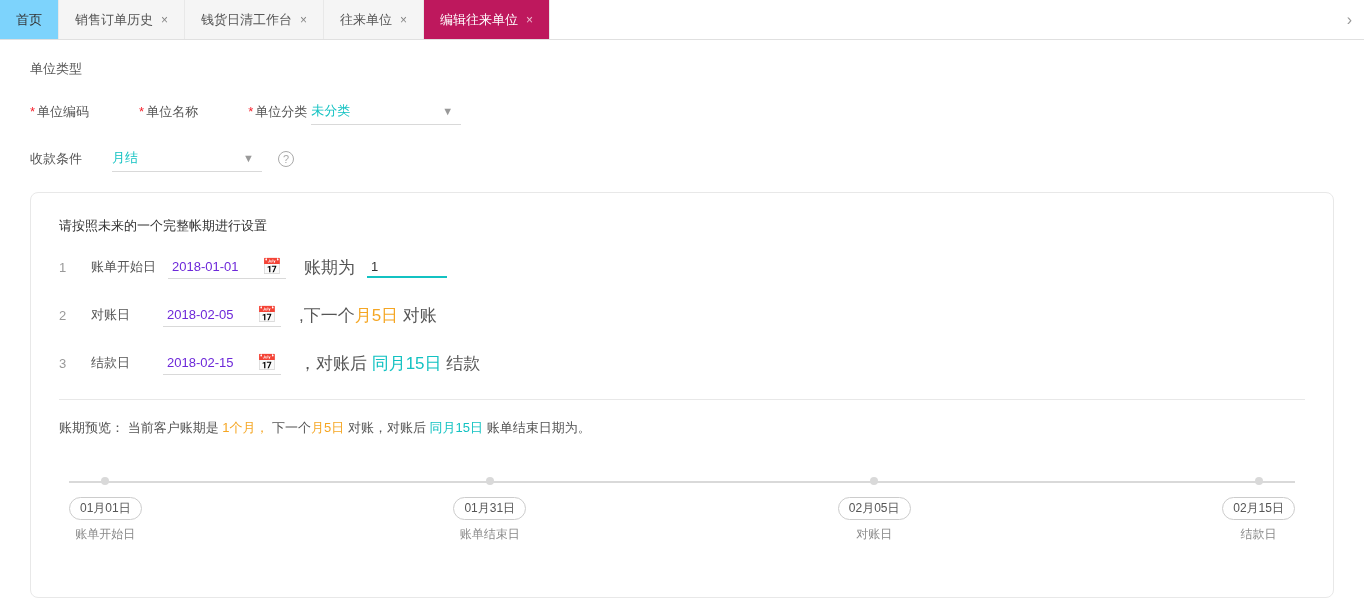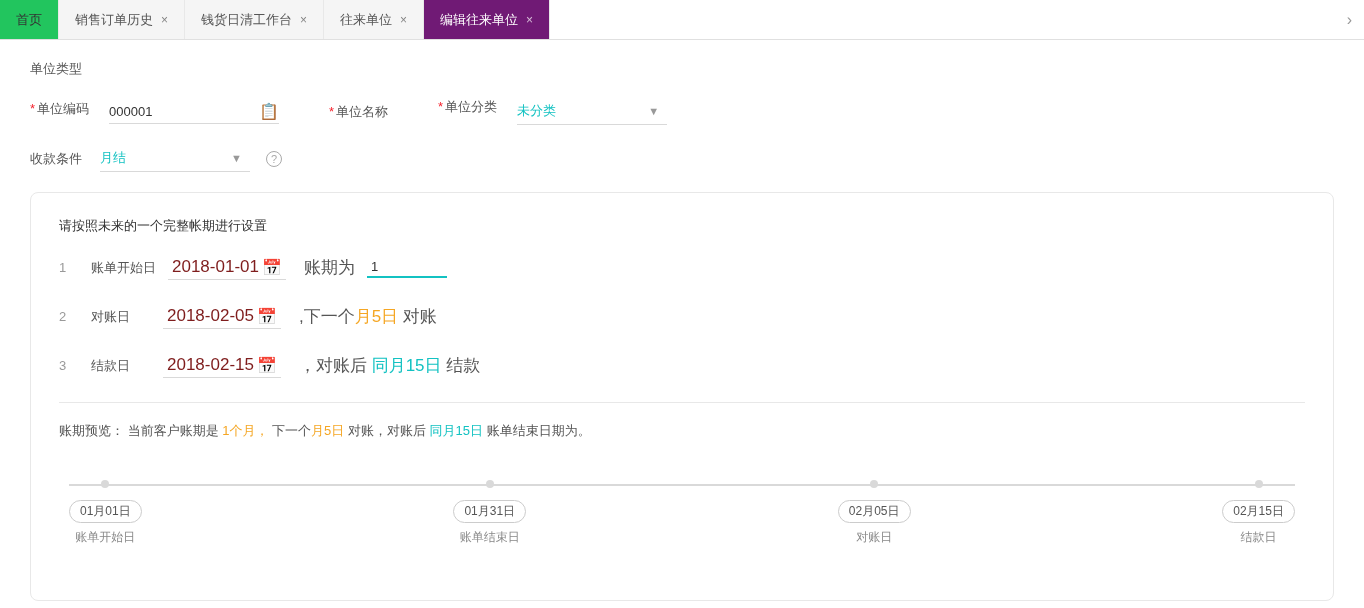--- a/index.html
+++ b/index.html
@@ -20,26 +20,26 @@
       padding: 0 16px;
       height: 100%;
       cursor: pointer;
       font-size: 13px;
       color: #555;
       border-right: 1px solid #e8e8e8;
       white-space: nowrap;
       background: #f5f5f5;
     }
     .tab-item:first-child {
-      background: #22c55e;
+      background: #7dd3fc;
       color: #333;
       justify-content: flex-end;
     }
     .tab-item.active {
-      background: #701a75;
+      background: #be185d;
       color: #fff;
     }
     .tab-item .close-btn {
       margin-left: 8px;
       font-size: 12px;
       opacity: 0.7;
       cursor: pointer;
     }
     .tab-expand {
       margin-left: auto;
@@ -118,22 +118,22 @@
       color: #333;
       background: transparent;
       width: 150px;
     }
     .input-field.wide {
       width: 200px;
     }
 
     .field-group {
       display: flex;
-      align-items: flex-start;
-      gap: 20px;
+      align-items: center;
+      gap: 4px;
       margin-right: 40px;
     }
     .field-group .field-inner {
       display: flex;
       align-items: center;
       border-bottom: 1px solid #d9d9d9;
     }
     .field-group .field-inner input {
       border: none;
       outline: none;
@@ -217,22 +217,22 @@
     }
     .date-field {
       display: flex;
       align-items: center;
       border-bottom: 1px solid #d9d9d9;
       padding: 2px 4px;
     }
     .date-field input {
       border: none;
       outline: none;
-      font-size: 17px;
-      color: #7f1d1d;
+      font-size: 13px;
+      color: #6d28d9;
       background: transparent;
       width: 90px;
     }
     .row-desc {
       font-size: 17px;
       color: #555;
       margin-left: 6px;
     }
     .highlight-orange {
       color: #f5a623;
@@ -346,24 +346,20 @@
 
   <div class="form-row">
     <span class="form-label">单位类型</span>
   </div>
 
   <div class="form-row">
     <div class="field-group">
       <span class="form-label">
         <span class="required-star">*</span><span>单位编码</span>
       </span>
-      <div class="field-inner">
-        <input type="text" class="input-field" value="000001" style="">
-        <span class="calendar-icon">📋</span>
-      </div>
     </div>
 
     <div class="field-group">
       <span class="form-label">
         <span class="required-star">*</span><span>单位名称</span>
       </span>
     </div>
 
     <div class="field-group">
       <span class="form-label">
@@ -371,21 +367,21 @@
       </span>
       <div class="dropdown-field">
         <span class="dropdown-val">未分类</span>
         <span class="dropdown-arrow">▼</span>
       </div>
     </div>
   </div>
 
   <div class="form-row">
     <span class="form-label">收款条件</span>
-    <div class="dropdown-field" style="margin-left:8px;">
+    <div class="dropdown-field" style="margin-left:20px;">
       <span class="dropdown-val">月结</span>
       <span class="dropdown-arrow">▼</span>
     </div>
     <span class="help-icon">?</span>
   </div>
 
   <div class="card-box">
     <div class="card-title">请按照未来的一个完整帐期进行设置</div>
 
     <div class="setting-row">

